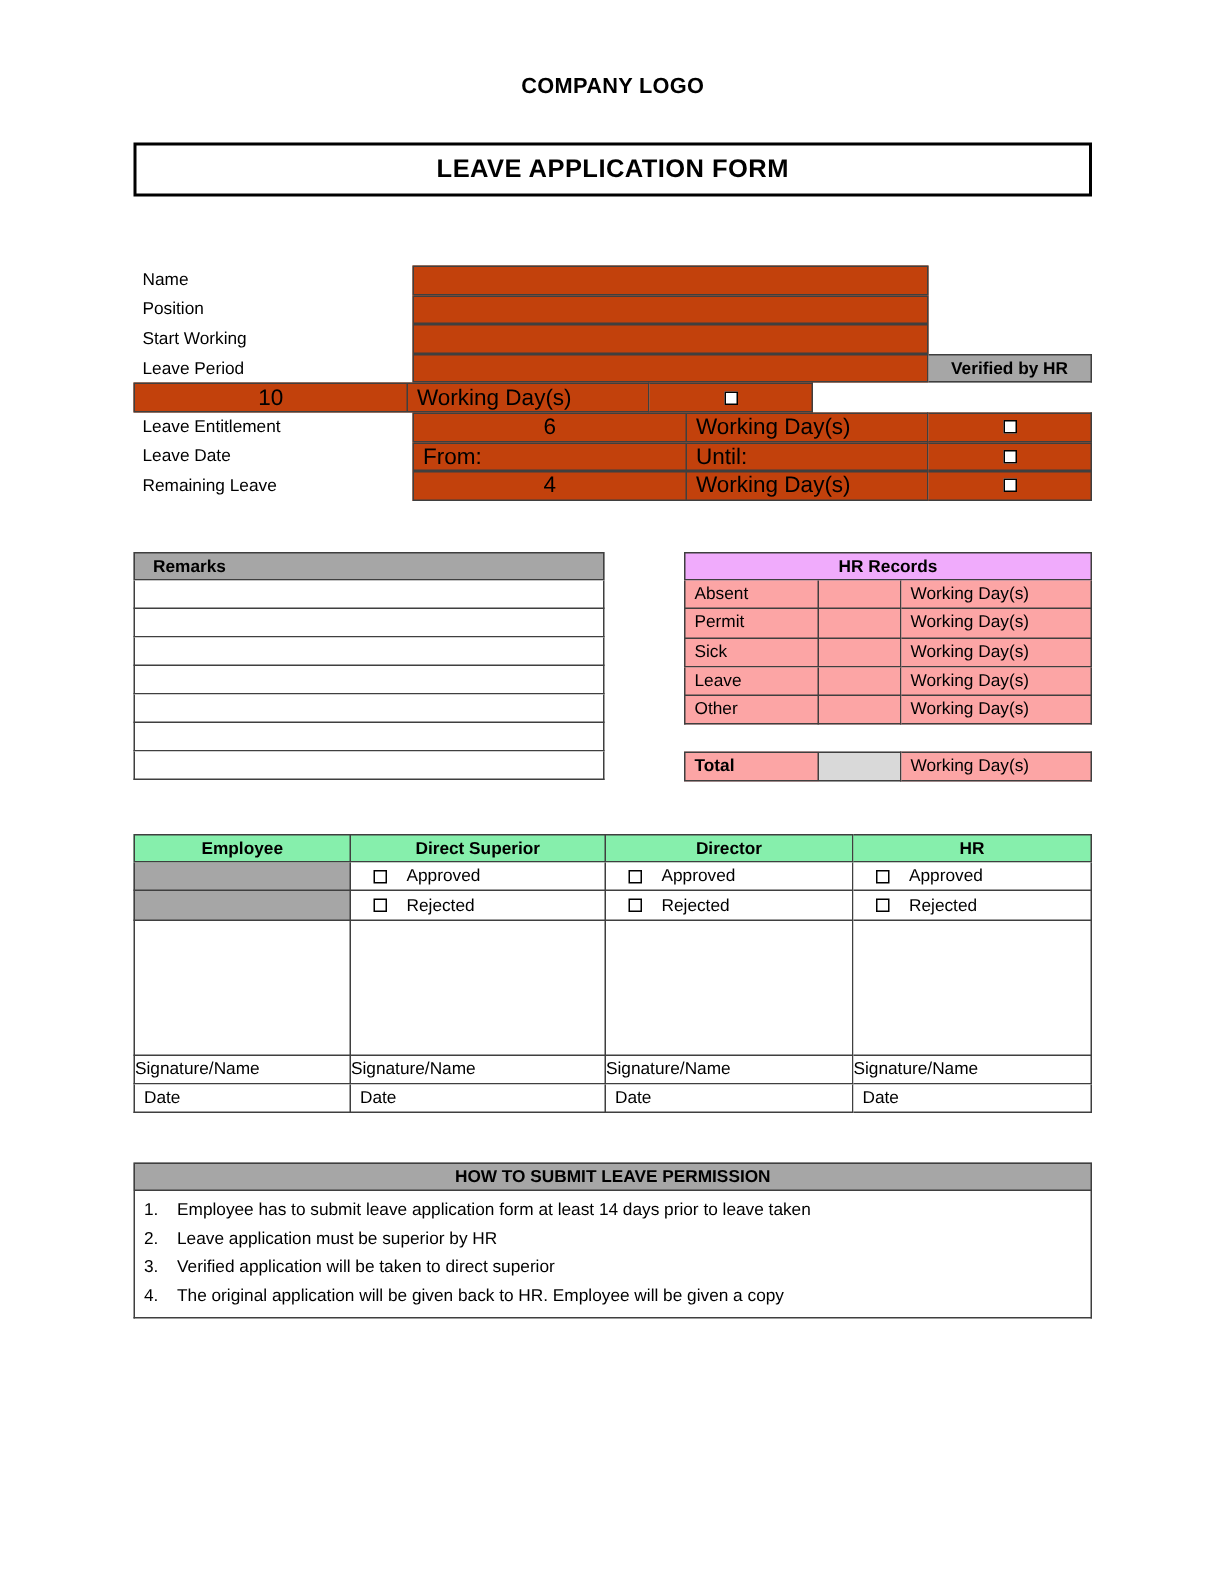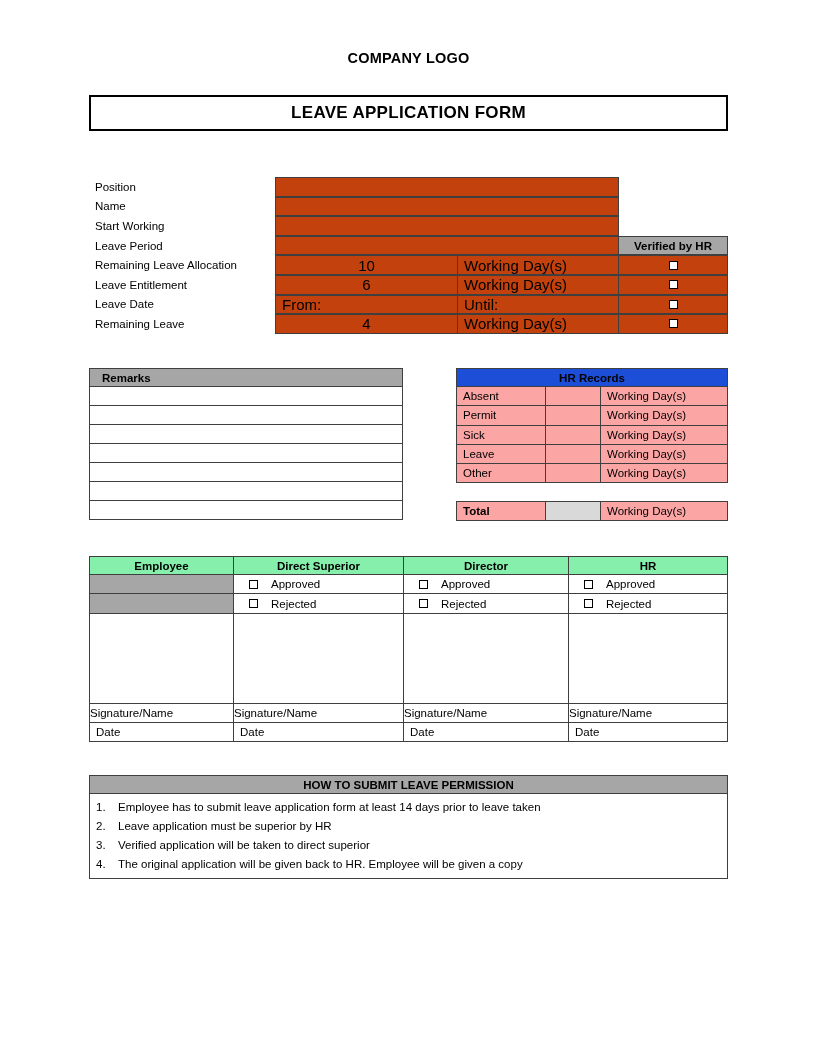--- a/index.html
+++ b/index.html
@@ -157,21 +157,21 @@
   
   .hrrec-block {
     position: absolute;
     left: 456px;
     top: 368px;
     width: 272px;
   }
   .hrrec-head {
     box-sizing: border-box;
     height: 19px;
-    background: #1d4ed8;
+    background: #f0abfc;
     border: 1px solid #3f3f3f;
     font-size: 11.5px;
     font-weight: bold;
     display: flex;
     align-items: center;
     justify-content: center;
   }
   .hrrec-row {
     display: flex;
     height: 19.3px;
@@ -298,49 +298,48 @@
 <div class="page">
 
   <div class="company-logo">COMPANY LOGO</div>
 
   <div class="title-box">
     <span class="title-text">LEAVE APPLICATION FORM</span>
   </div>
 
   <div class="form-block">
       <div class="form-row">
-        <div class="form-label">Position</div>
+        <div class="form-label">Name</div>
         <div class="form-cells">
           <div class="cell cell-span"></div>
           <div class="cell-blank-hr"></div>
         </div>
       </div>
       <div class="form-row">
-        <div class="form-label">Name</div>
+        <div class="form-label">Position</div>
         <div class="form-cells">
           <div class="cell cell-span"></div>
           <div class="cell-blank-hr"></div>
         </div>
       </div>
       <div class="form-row">
         <div class="form-label">Start Working</div>
         <div class="form-cells">
           <div class="cell cell-span"></div>
           <div class="cell-blank-hr"></div>
         </div>
       </div>
       <div class="form-row">
         <div class="form-label">Leave Period</div>
         <div class="form-cells">
           <div class="cell cell-span"></div>
           <div class="cell cell-hr head">Verified by HR</div>
         </div>
       </div>
       <div class="form-row">
-        <div class="form-label">Remaining Leave Allocation</div>
         <div class="form-cells">
           <div class="cell cell-val">10</div>
           <div class="cell cell-unit">Working Day(s)</div>
           <div class="cell cell-hr">
             <span class="chk"></span>
           </div>
         </div>
       </div>
       <div class="form-row">
         <div class="form-label">Leave Entitlement</div>

